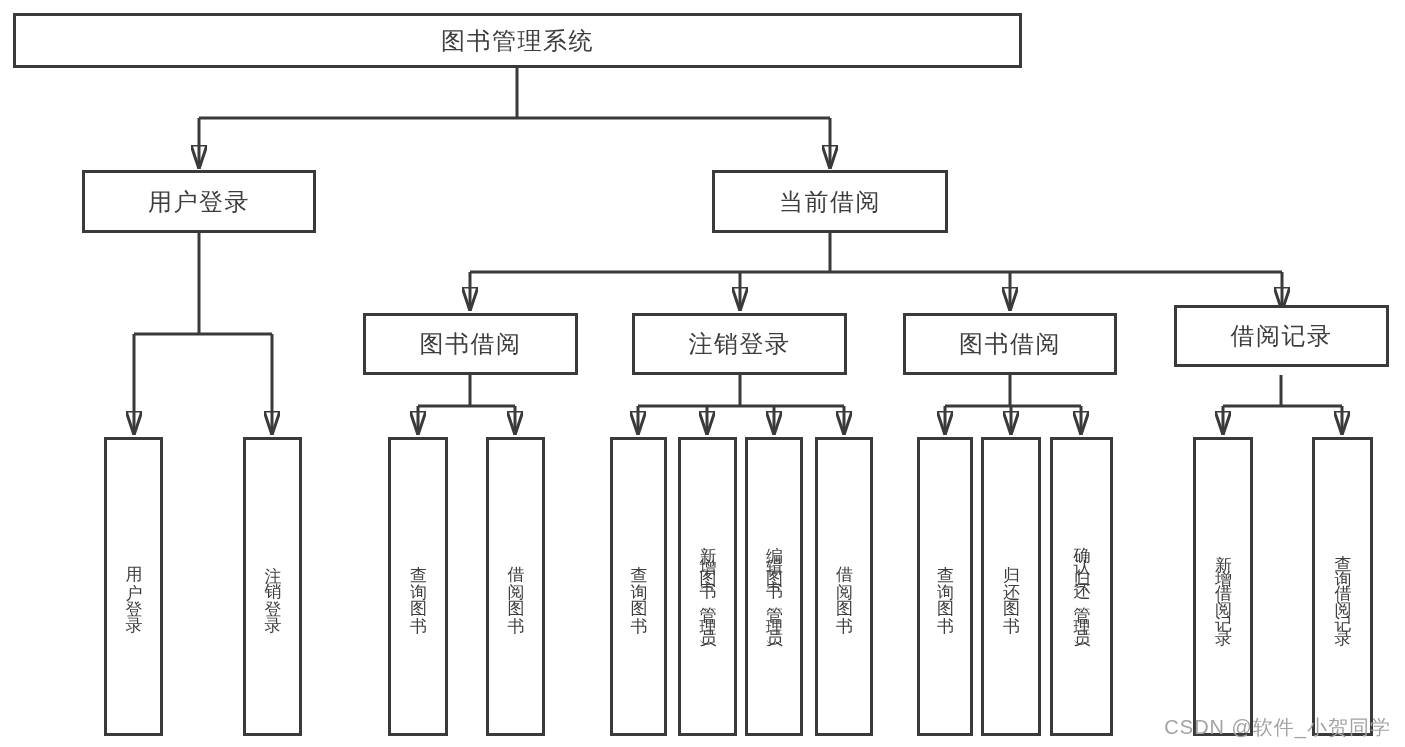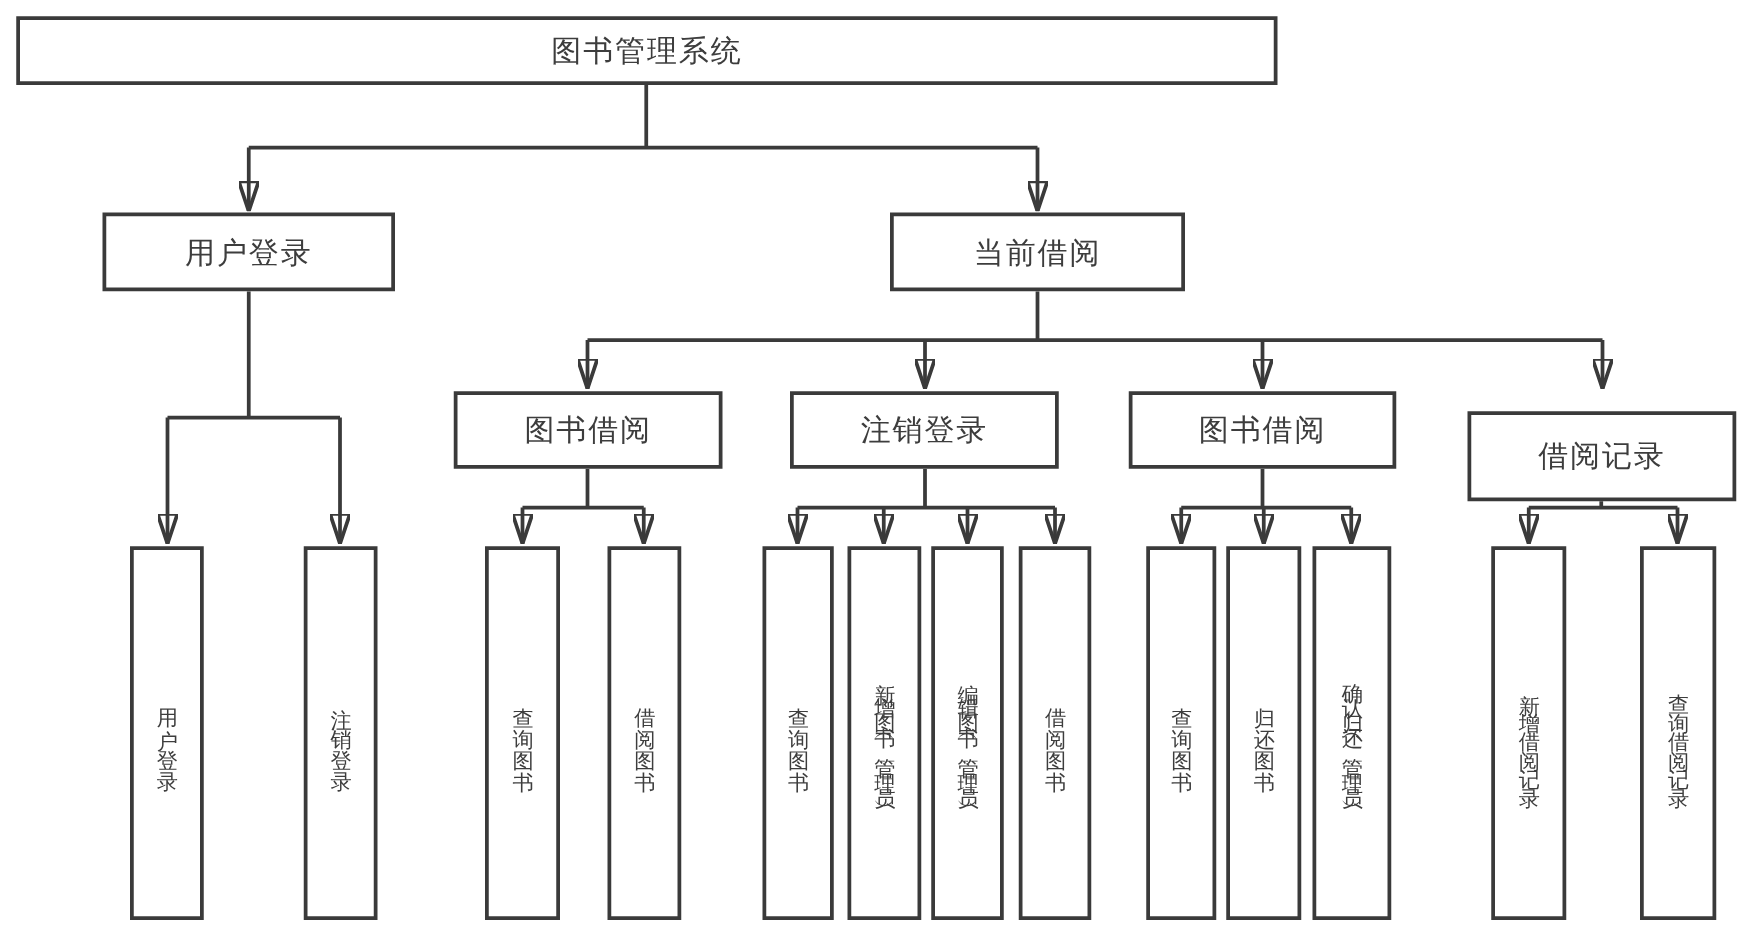--- a/index.html
+++ b/index.html
@@ -87,21 +87,21 @@
 
   <div class="box h" style="left:363px;top:313px;width:215px;height:62px">
     <span>图书借阅</span>
   </div>
   <div class="box h" style="left:632px;top:313px;width:215px;height:62px">
     <span>注销登录</span>
   </div>
   <div class="box h" style="left:903px;top:313px;width:214px;height:62px">
     <span>图书借阅</span>
   </div>
-  <div class="box h" style="left:1174px;top:329px;width:215px;height:72px">
+  <div class="box h" style="left:1174px;top:305px;width:215px;height:62px">
     <span>借阅记录</span>
   </div>
 
   <div class="box v" style="left:104px;top:437px;width:59px;height:299px">
     <span class="sp-lg">用户登录</span>
   </div>
   <div class="box v" style="left:243px;top:437px;width:59px;height:299px">
     <span class="sp-lg">注销登录</span>
   </div>
 
@@ -135,14 +135,15 @@
     <span class="sp-sm">确认归还（管理员）</span>
   </div>
 
   <div class="box v" style="left:1193px;top:437px;width:60px;height:299px">
     <span class="sp-md">新增借阅记录</span>
   </div>
   <div class="box v" style="left:1312px;top:437px;width:61px;height:299px">
     <span class="sp-md">查询借阅记录</span>
   </div>
 
+  <div class="watermark">CSDN @软件_小贺同学</div>
 
 </div>
 
 </body></html>

